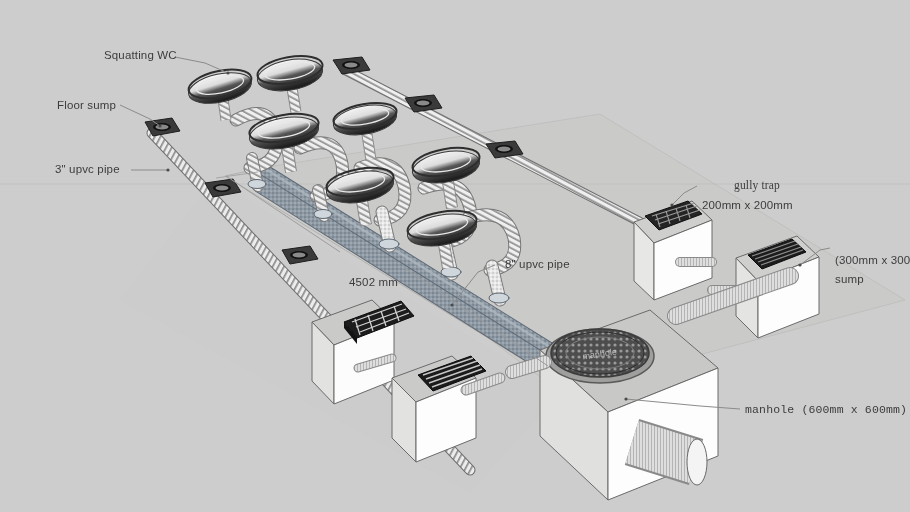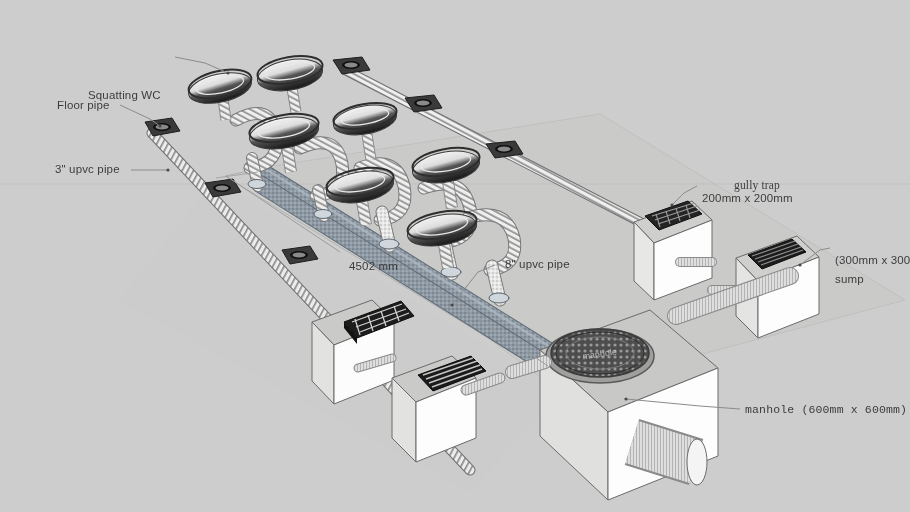--- a/index.html
+++ b/index.html
@@ -326,25 +326,25 @@
         <circle cx="160" cy="126" r="1.6"></circle>
         <circle cx="168" cy="170" r="1.6"></circle>
         <circle cx="452" cy="305" r="1.6"></circle>
         <circle cx="672" cy="205" r="1.6"></circle>
         <circle cx="800" cy="265" r="1.6"></circle>
         <circle cx="626" cy="399" r="1.6"></circle>
       </g>
 </svg>
 
 <div id="labels">
-      <div class="lbl" style="left: 88px; top: 49px; margin-top: 40px;">Squatting WC</div>
-      <div class="lbl" style="left: 57px; top: 99px;">Floor pipe</div>
+      <div class="lbl" style="left: 104px; top: 49px;">Squatting WC</div>
+      <div class="lbl" style="left: 57px; top: 99px;">Floor sump</div>
       <div class="lbl" style="left: 55px; top: 163px;">3" upvc pipe</div>
-      <div class="lbl" style="left: 349px; top: 260px;">4502 mm</div>
+      <div class="lbl" style="left: 349px; top: 276px;">4502 mm</div>
       <div class="lbl" style="left: 505px; top: 258px;">8" upvc pipe</div>
       <div class="lbl" style="left: 734px; top: 179px; font-family: Liberation Serif, serif;">gully trap</div>
-      <div class="lbl" style="left: 702px; top: 192px;">200mm x 200mm</div>
+      <div class="lbl" style="left: 702px; top: 199px;">200mm x 200mm</div>
       <div class="lbl" style="left: 835px; top: 241px; margin-top: 32px;">sump</div>
       <div class="lbl" style="left: 835px; top: 254px;">(300mm x 300mm</div>
       <div class="lbl" style="left: 745px; top: 403px; font-family: Liberation Mono, monospace;">manhole (600mm x 600mm)</div>
     </div>
 
 </div>
 
 </body></html>

